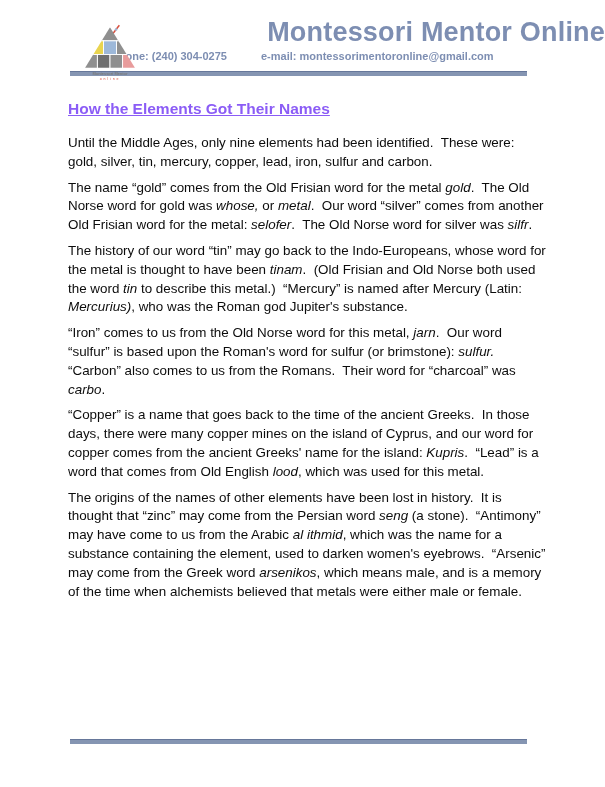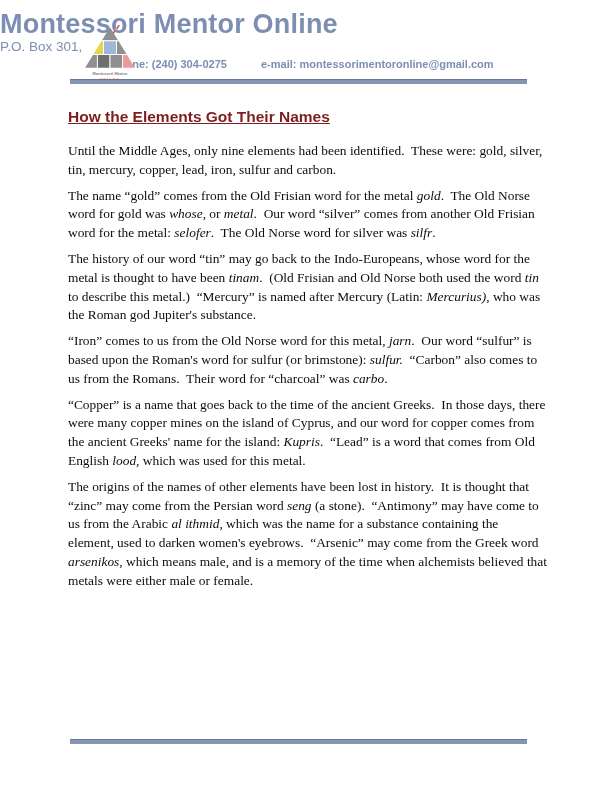--- a/index.html
+++ b/index.html
@@ -5,46 +5,46 @@
   :root{
     --accent:#7d8eb2;
     --rule:#8595b2;
   }
   *{box-sizing:border-box;margin:0;padding:0;}
   html,body{background:#ffffff;}
   .page{
     width:605px;height:787px;position:relative;background:#ffffff;
     font-family:"Liberation Sans",sans-serif;color:#0c0c0c;overflow:hidden;
   }
-  .letterhead{padding-top:9px;text-align:left;position:relative;}
+  .letterhead{padding-top:17px;text-align:right;position:relative;}
   .logo{position:absolute;left:82px;top:24px;width:56px;height:66px;}
   .org-name{
     color:var(--accent);font-size:27px;font-weight:bold;line-height:30px;
     letter-spacing:0.2px;
   }
   .address{color:var(--accent);font-size:13.5px;line-height:16px;white-space:pre-wrap;}
   .contact-row{
     margin-top:3px;color:var(--accent);font-size:11px;font-weight:bold;line-height:13px;
     display:flex;justify-content:center;gap:34px;white-space:pre-wrap;
   }
   .rule{
     width:457px;height:5px;background:var(--rule);
     border-top:1px solid #66779a;
   }
   .rule-top{margin:8px 0 0 70px;}
   .rule-bottom{position:absolute;left:70px;top:739px;}
   .doc{margin-left:68px;width:479px;}
   .doc-title{
     margin-top:23px;margin-bottom:16px;
-    font-size:15.5px;font-weight:bold;text-decoration:underline;color:#7f1d1d;
+    font-size:15.5px;font-weight:bold;text-decoration:underline;color:#8b5cf6;
     line-height:19px;
   }
   .doc p{
     font-size:13.4px;line-height:18.8px;margin:0 0 7px 0;
-    white-space:pre-wrap;color:#0c0c0c;font-family:Liberation Serif, serif;
+    white-space:pre-wrap;color:#0c0c0c;
   }
   .doc p i{font-style:italic;margin-top:32px;}
 </style>
 </head>
 <body>
 
 <div class="page">
 
   <header class="letterhead">
 
@@ -70,21 +70,20 @@
           <rect x="16.5" y="32.3" width="13.5" height="14.7" fill="#6f6f6f"></rect>
           <rect x="30" y="32.3" width="13.5" height="14.7" fill="#8f8f8f"></rect>
           <rect x="43.5" y="32.3" width="13.5" height="14.7" fill="#e89b9b"></rect>
         </g>
         <text x="30" y="54" text-anchor="middle" font-size="4.2" font-weight="bold" fill="#7a7a7a">Montessori Mentor</text>
         <text x="30" y="60" text-anchor="middle" font-size="3.8" letter-spacing="2" fill="#d94f3d">online</text>
       </svg>
     </div>
 
     <div class="org-name">Montessori Mentor Online</div>
-    <div class="address">P.O. Box 301,</div>
     <div class="contact-row">
       <span>Phone: (240) 304-0275</span>
       <span>e-mail: montessorimentoronline@gmail.com</span>
     </div>
   </header>
 
   <div class="rule rule-top"></div>
 
   <main class="doc">
     <h1 class="doc-title">How the Elements Got Their Names</h1>

